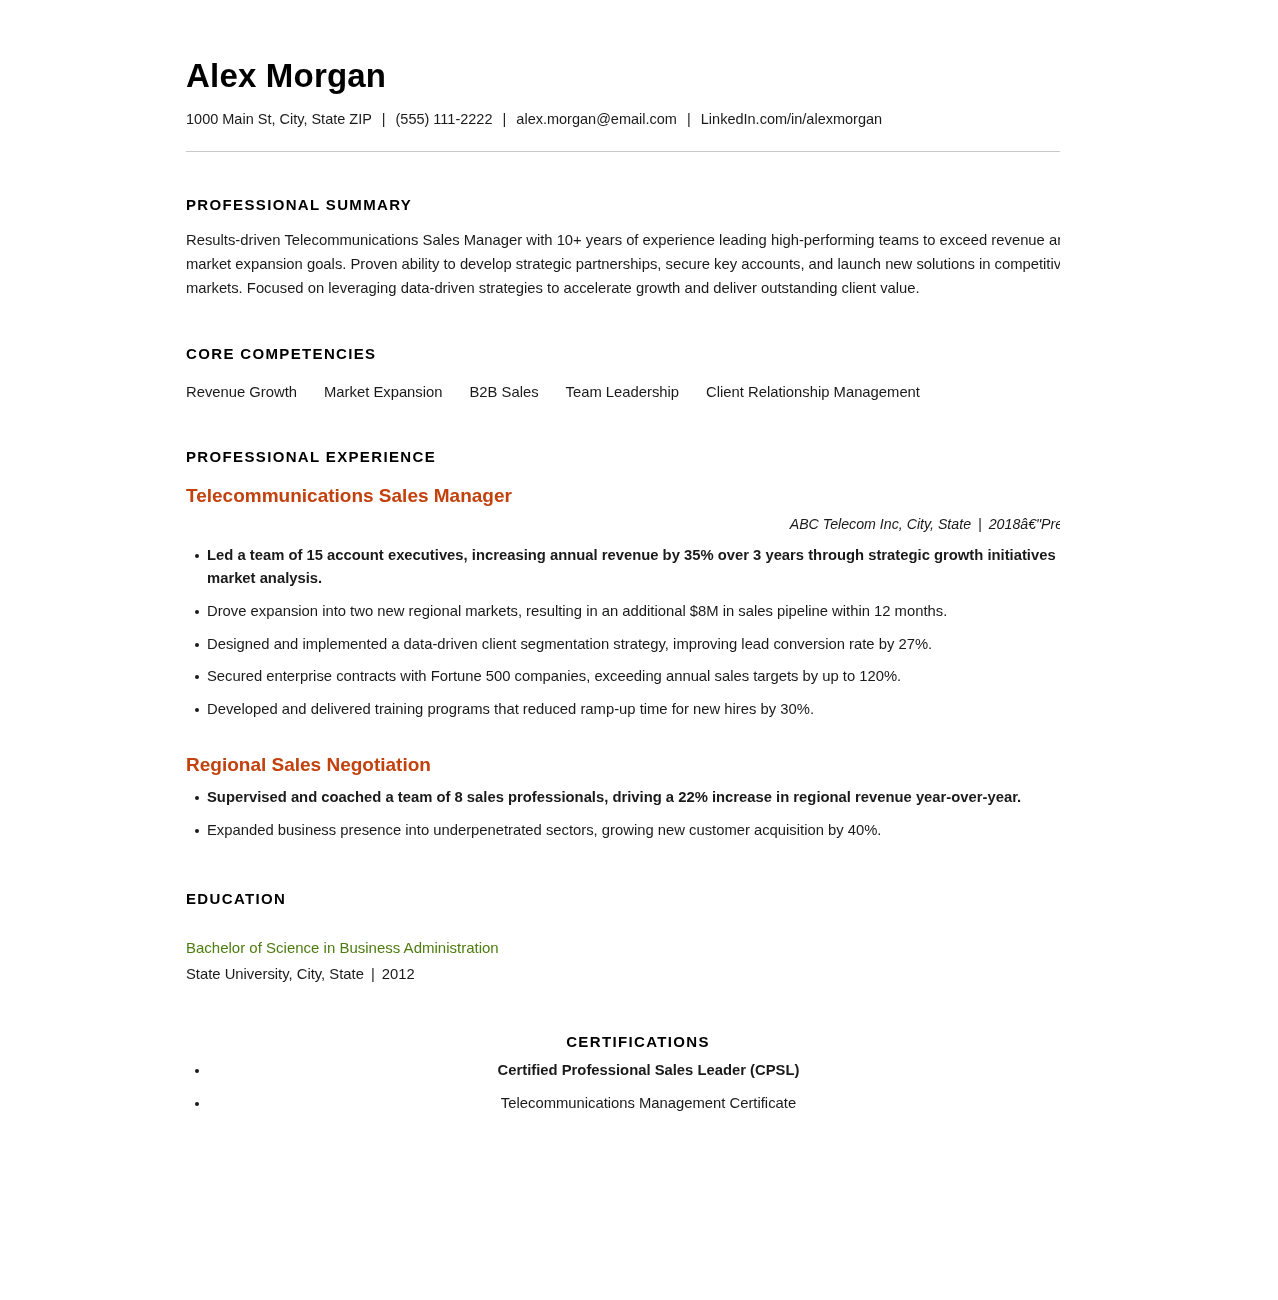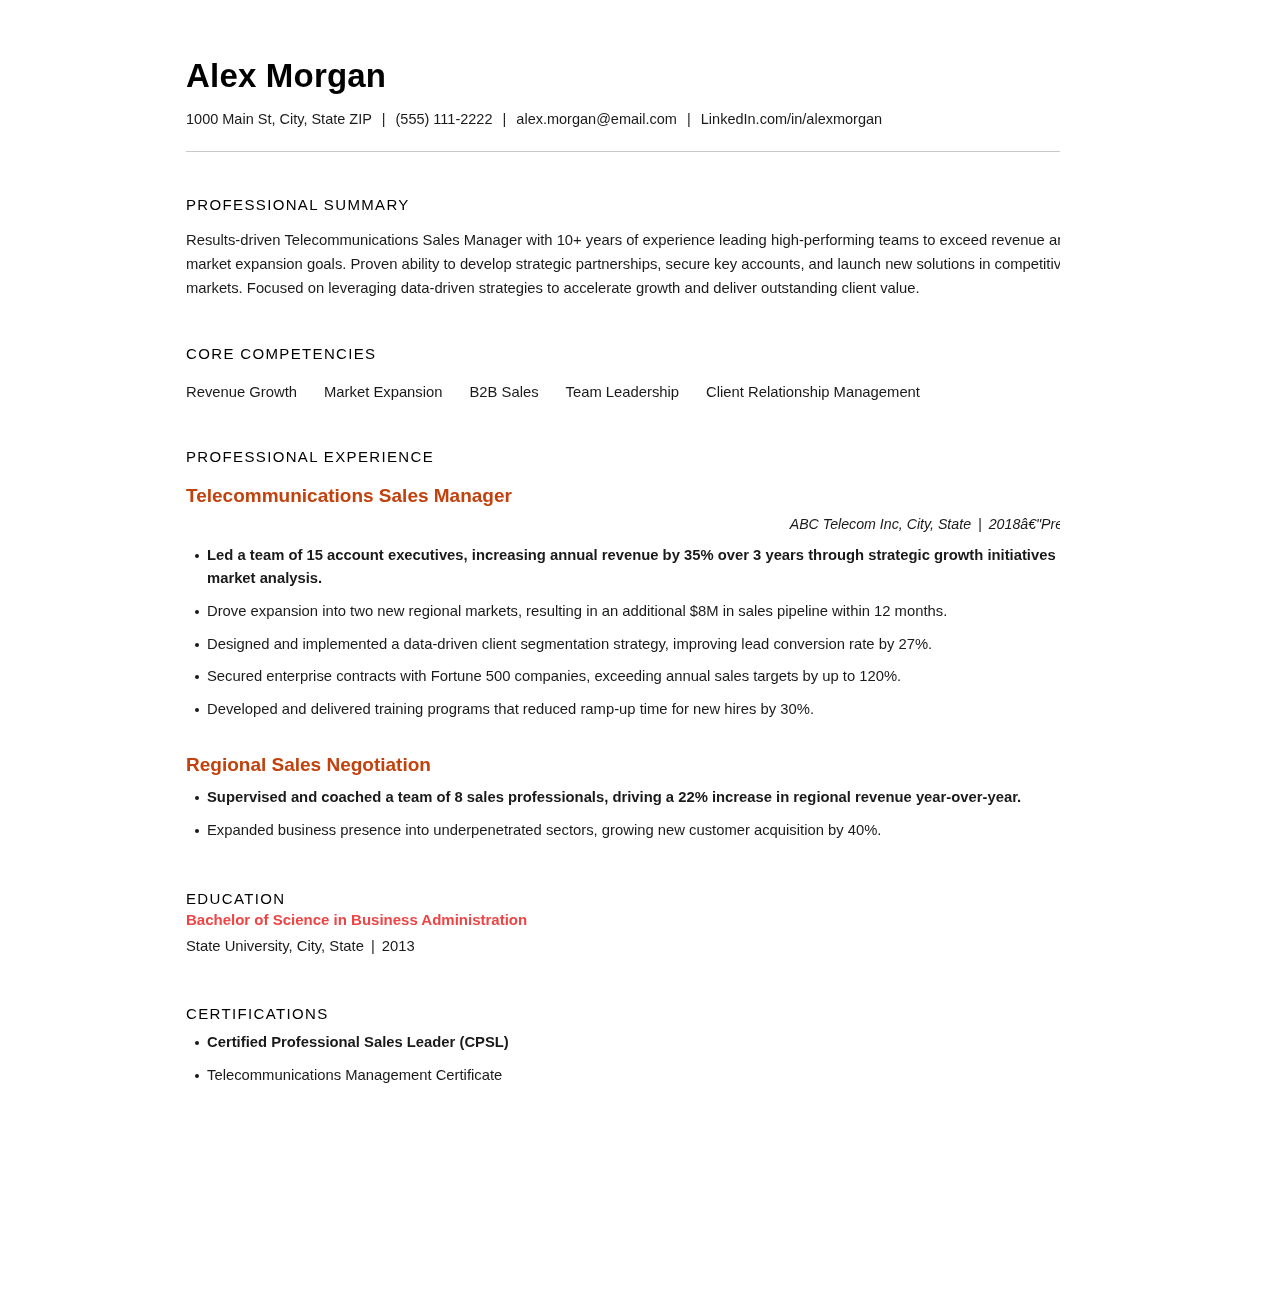--- a/index.html
+++ b/index.html
@@ -54,31 +54,31 @@
     margin: 22px 0 0 0;
     width: 904px;
   }
 
   
   .section {
     margin-top: 0;
   }
   .section-title {
     font-size: 15px;
-    font-weight: normal;
+    font-weight: bold;
     letter-spacing: 1.35px;
     color: #000000;
     text-transform: uppercase;
     margin: 0;
   }
   .sec-summary   { margin-top: 44px; }
   .sec-core      { margin-top: 45px; }
   .sec-exp       { margin-top: 45px; }
   .sec-edu       { margin-top: 47px; }
-  .sec-cert      { margin-top: 48px; }
+  .sec-cert      { margin-top: 48px; text-align: center; }
 
   .summary-text {
     font-size: 14.8px;
     line-height: 1.63;
     margin-top: 15px;
     color: #1a1a1a;
     text-align: left;
   }
 
   
@@ -136,23 +136,23 @@
     top: 10px;
     width: 4px;
     height: 4px;
     border-radius: 50%;
     background: #1a1a1a;
   }
 
   
   .edu-degree {
     font-size: 15px;
-    font-weight: bold;
-    color: #ef4444;
-    margin-top: 3px;
+    font-weight: normal;
+    color: #4d7c0f;
+    margin-top: 31px;
     line-height: 1.35;
   }
   .edu-detail {
     font-size: 14.8px;
     color: #1a1a1a;
     margin-top: 7px;
     line-height: 1.35;
     white-space: nowrap;
   }
 
@@ -214,21 +214,21 @@
           <li>Supervised and coached a team of 8 sales professionals, driving a 22% increase in regional revenue year-over-year.</li>
           <li>Expanded business presence into underpenetrated sectors, growing new customer acquisition by 40%.</li>
         </ul>
       </div>
     </div>
 
     <div class="section sec-edu">
       <div class="section-title">EDUCATION</div>
       <div class="edu-degree">Bachelor of Science in Business Administration</div>
       <div class="edu-detail">
-        <span>State University, City, State</span><span class="meta-sep">|</span><span>2013</span>
+        <span>State University, City, State</span><span class="meta-sep">|</span><span>2012</span>
       </div>
     </div>
 
     <div class="section sec-cert">
       <div class="section-title">CERTIFICATIONS</div>
       <ul class="bullets cert-list">
         <li>Certified Professional Sales Leader (CPSL)</li>
         <li>Telecommunications Management Certificate</li>
       </ul>
     </div>

